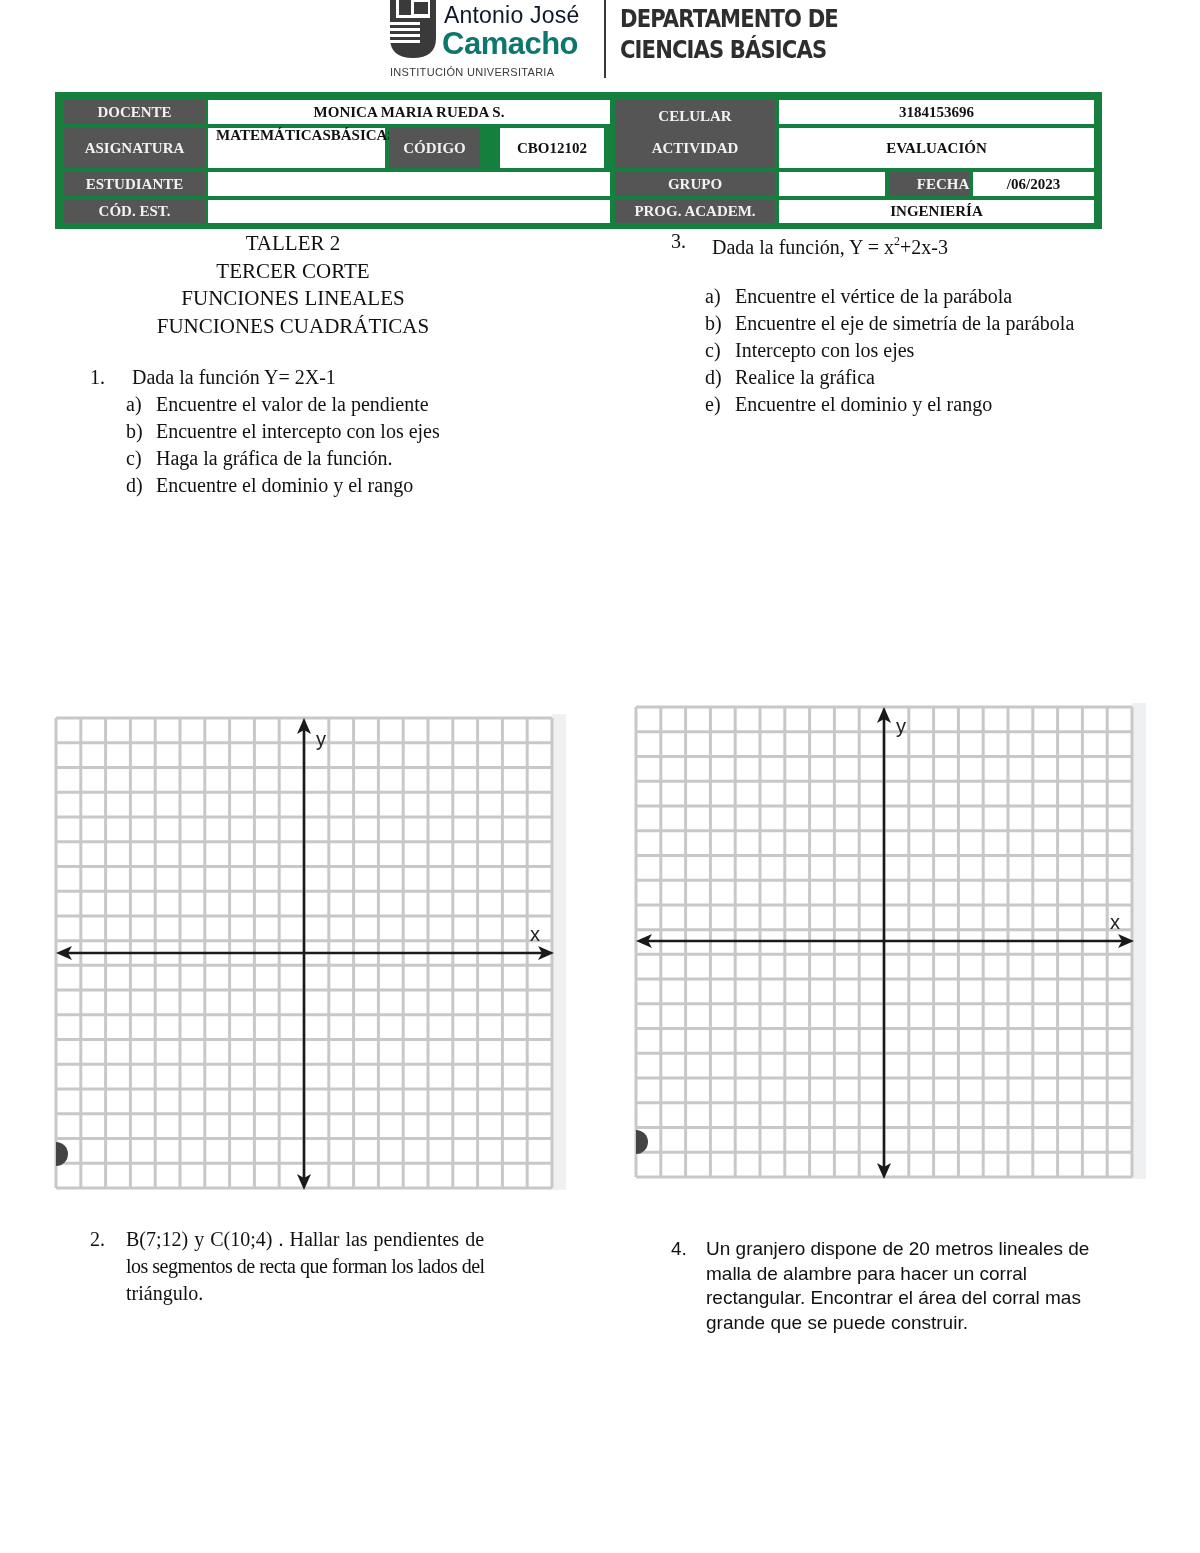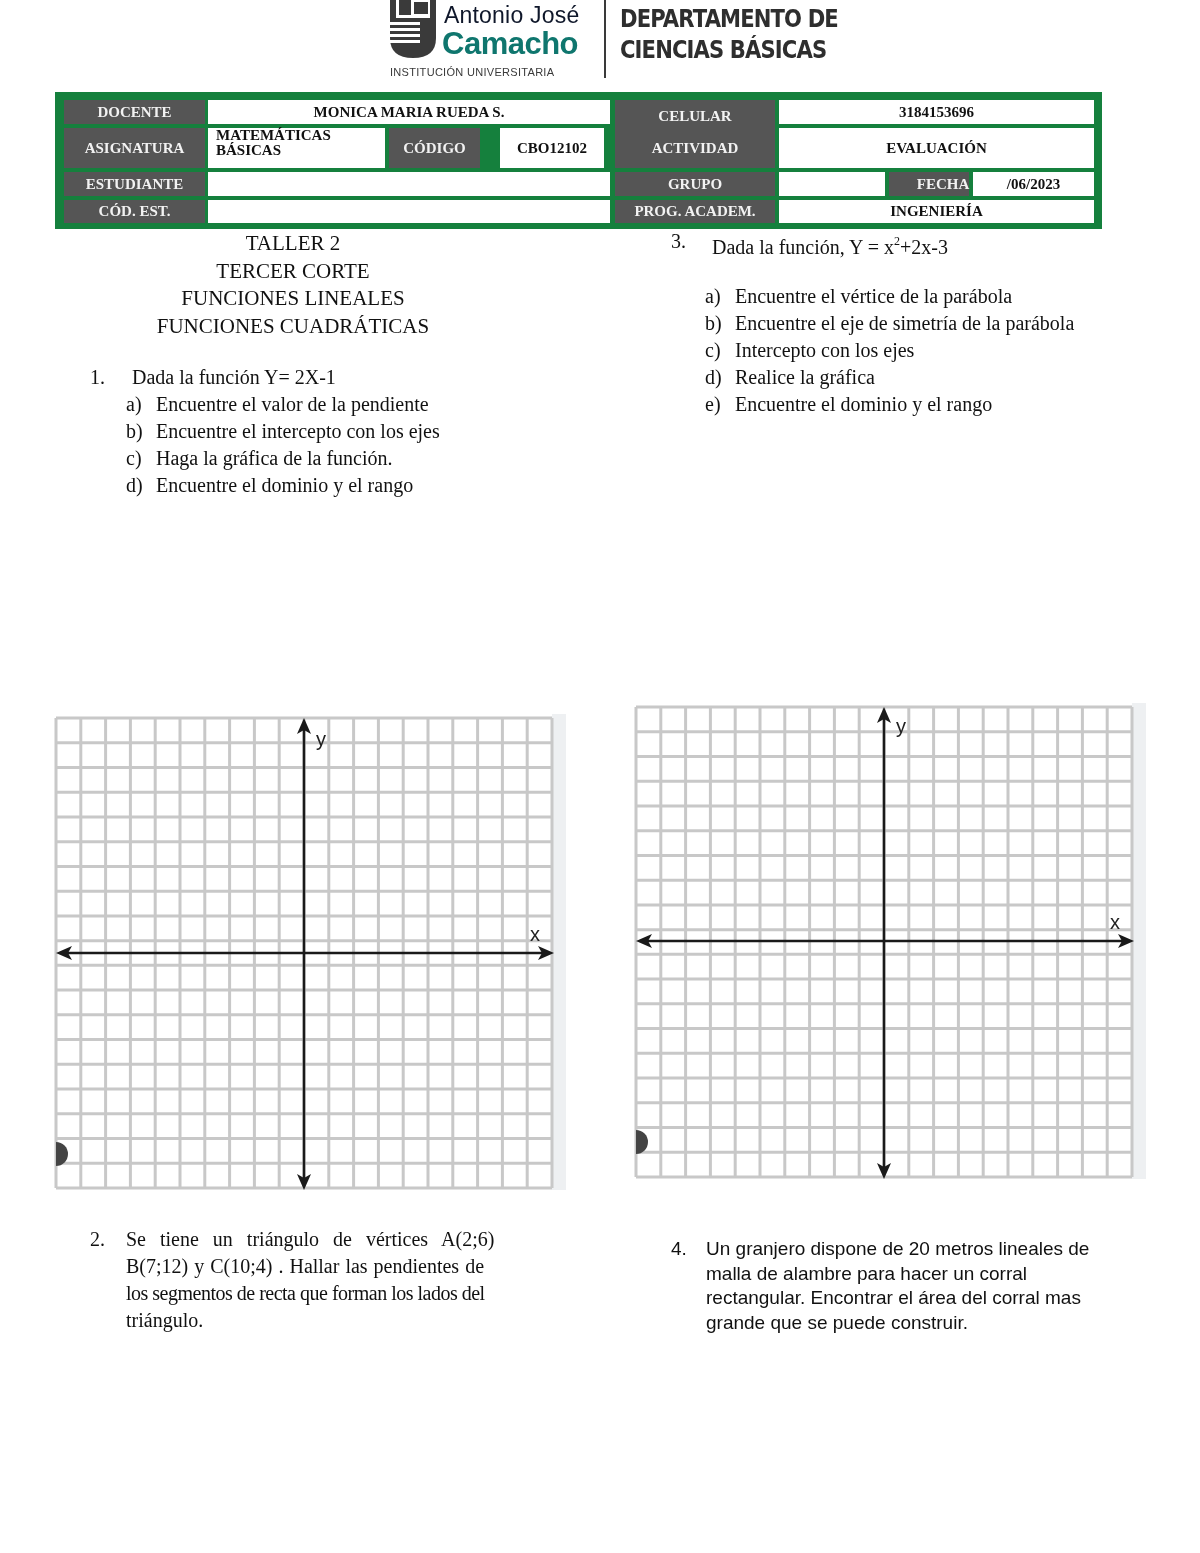--- a/index.html
+++ b/index.html
@@ -59,21 +59,21 @@
 </div>
 
 <div class="info">
 
   <div class="cell lab" style="left:9px;top:8px;width:141px;height:24px;">DOCENTE</div>
   <div class="cell val" style="left:153px;top:8px;width:402px;height:24px;">MONICA MARIA RUEDA S.</div>
   <div class="cell lab" style="left:560px;top:8px;width:160px;height:32px;">CELULAR</div>
   <div class="cell val" style="left:724px;top:8px;width:315px;height:24px;">3184153696</div>
 
   <div class="cell lab" style="left:9px;top:36px;width:141px;height:40px;">ASIGNATURA</div>
-  <div class="cell val" style="left:153px;top:36px;width:177px;height:40px;justify-content:flex-start;padding-left:8px;text-align:left;flex-direction:column;align-items:flex-start;">
+  <div class="cell val" style="left:153px;top:36px;width:177px;height:40px;justify-content:flex-start;padding-left:8px;text-align:left;flex-direction:row;align-items:flex-start;">
     <span>MATEMÁTICAS</span>
     <span>BÁSICAS</span>
   </div>
   <div class="cell lab" style="left:334px;top:36px;width:91px;height:40px;">CÓDIGO</div>
   <div class="cell val" style="left:445px;top:36px;width:104px;height:40px;">CBO12102</div>
   <div class="cell lab" style="left:560px;top:36px;width:160px;height:40px;">ACTIVIDAD</div>
   <div class="cell val" style="left:724px;top:36px;width:315px;height:40px;">EVALUACIÓN</div>
 
   <div class="cell lab" style="left:9px;top:80px;width:141px;height:24px;">ESTUDIANTE</div>
   <div class="cell val" style="left:153px;top:80px;width:402px;height:24px;"></div>
@@ -231,21 +231,20 @@
     <polygon points="252,476 245,460 252,464 259,460" fill="#1a1a1a"></polygon>
     <text x="264" y="30" font-family="Liberation Sans, sans-serif" font-size="20" fill="#222">y</text>
     <text x="478" y="226" font-family="Liberation Sans, sans-serif" font-size="20" fill="#222">x</text>
     <path d="M4 427 A12 12 0 0 1 4 451 Z" fill="#444"></path>
   </svg>
 </div>
 
 <div class="q" style="left:90px;top:1226px;width:476px;">
   <span class="num" style="left:0;top:0;">2.</span>
   <div style="position:absolute;left:36px;top:0;width:440px;">
-    <div class="justify" style="word-spacing:9px;">Se tiene un triángulo de vértices A(2;6)</div>
     <div class="justify" style="word-spacing:1px;">B(7;12) y C(10;4) . Hallar las pendientes de</div>
     <div style="letter-spacing:-0.5px;">los segmentos de recta que forman los lados del</div>
     <div>triángulo.</div>
   </div>
 </div>
 
 <div class="q q4" style="left:671px;top:1237px;width:480px;">
   <span class="num" style="left:0;top:0;">4.</span>
   <div style="position:absolute;left:35px;top:0;width:445px;">
     <div>Un granjero dispone de 20 metros lineales de</div>

